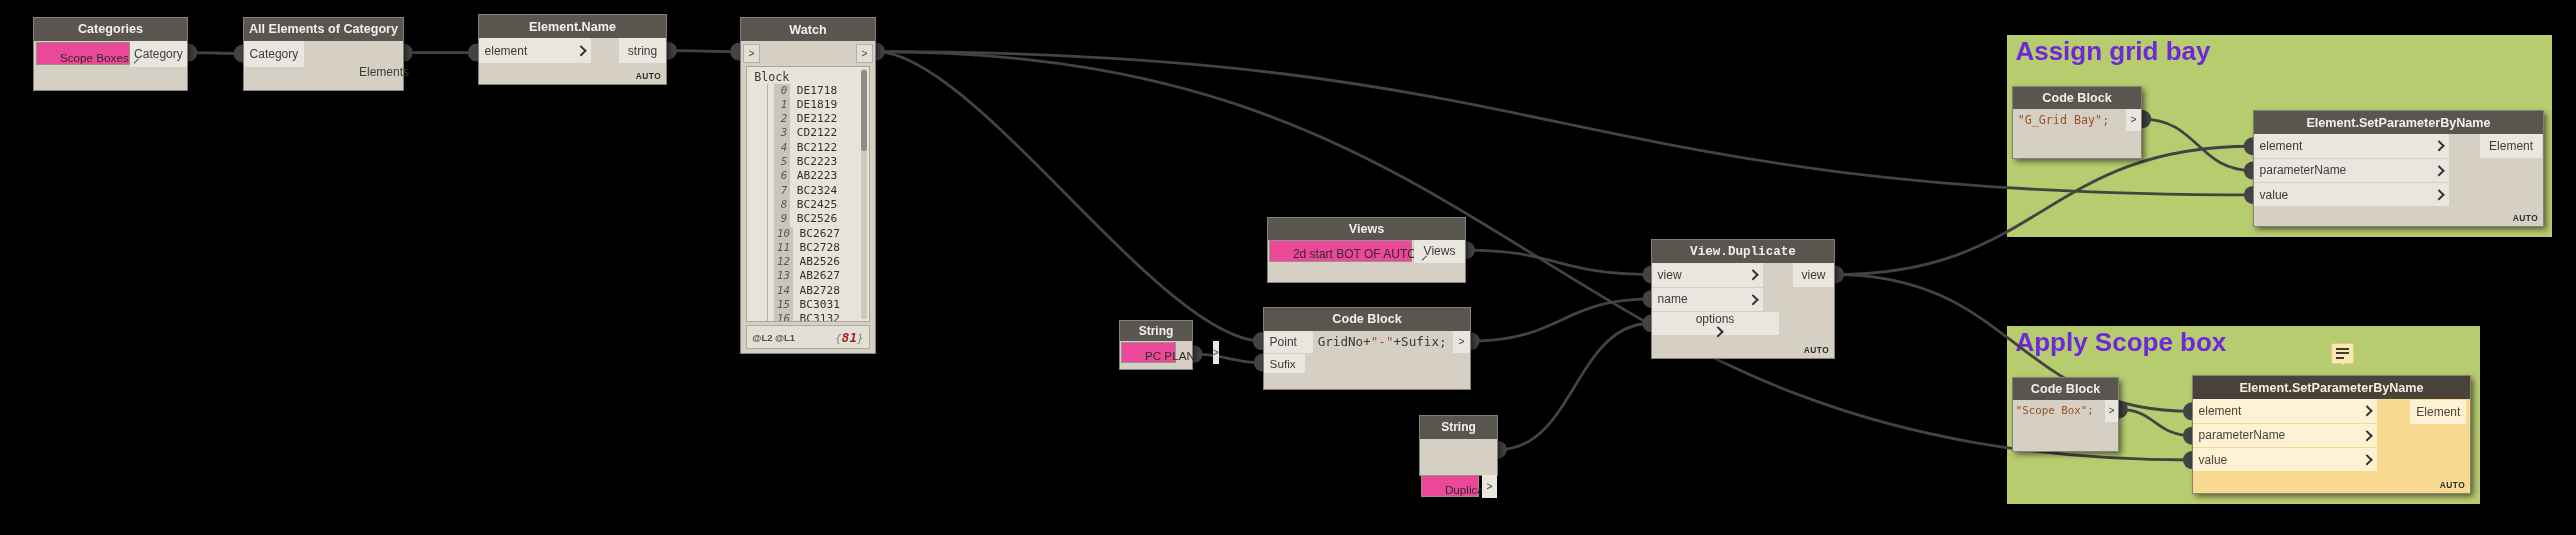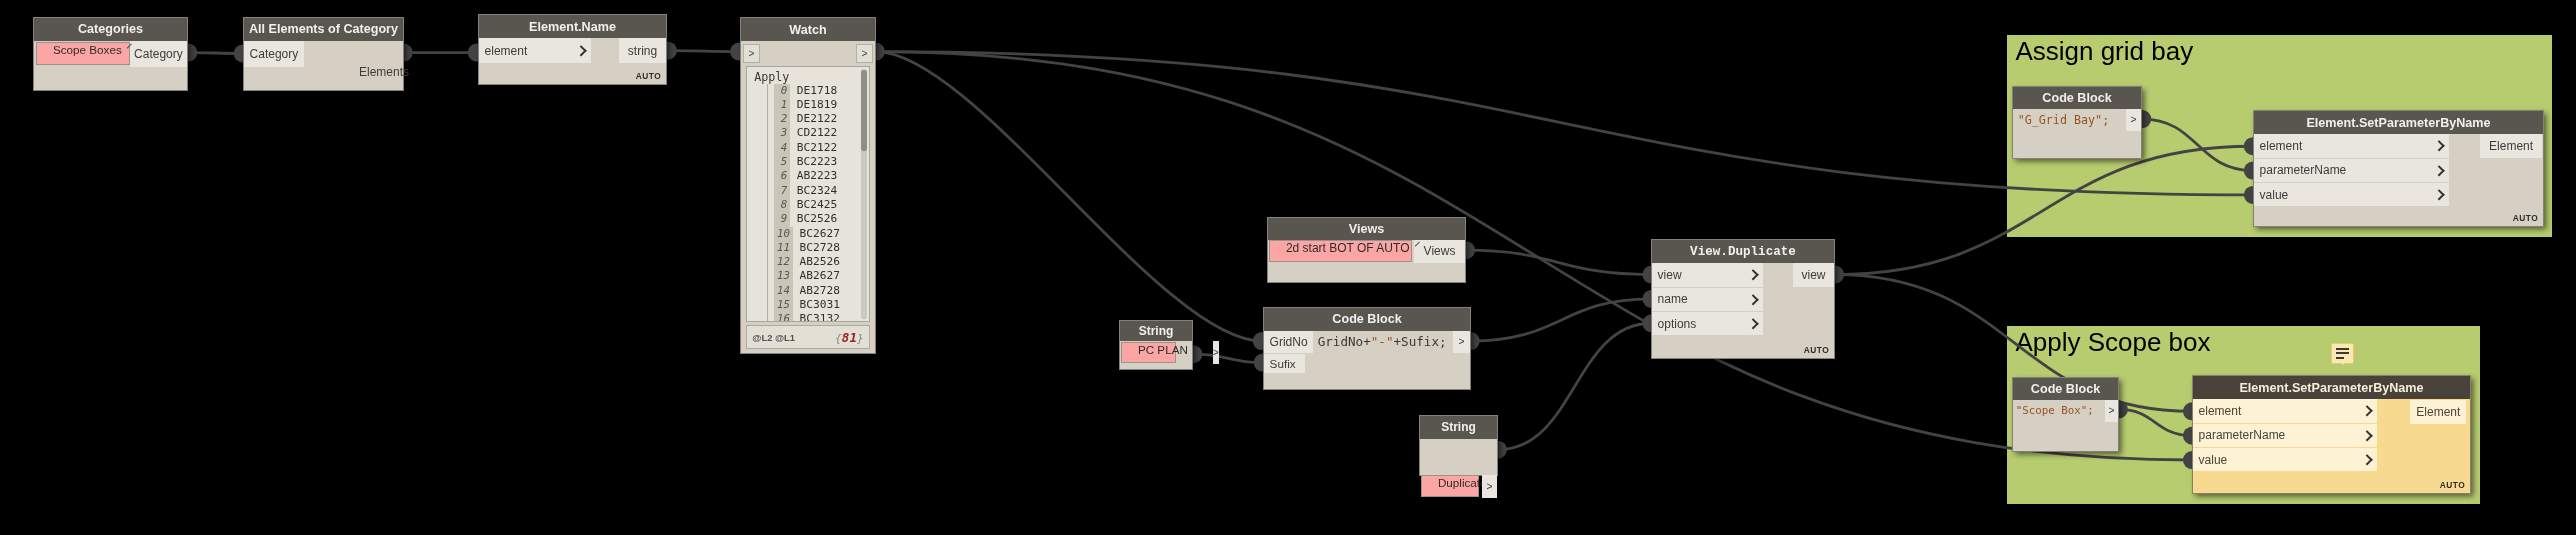--- a/index.html
+++ b/index.html
@@ -1,33 +1,33 @@
 <!DOCTYPE html>
 <html style="font-size:15px"><head>
 <meta charset="utf-8">
 <style>
   html,body{margin:0;padding:0;background:#000;}
   #stage{position:relative;width:2576px;height:536px;background:#000;overflow:hidden;
          font-family:"Liberation Sans",sans-serif;}
   
   .group{position:absolute;background:#b7cb6f;}
-  .group-title{position:absolute;left:8.4px;top:0.9px;font-size:26px;font-weight:400;color:#000000;white-space:nowrap;}
+  .group-title{position:absolute;left:8.4px;top:0.9px;font-size:26px;font-weight:700;color:#6d28d9;white-space:nowrap;}
   
   .node{position:absolute;border:0.9px solid #84817a;background:#d5d0c3;
         box-shadow:2.8px 2.8px 5.6px rgba(0,0,0,.55);box-sizing:border-box;}
   .nhead{background:#59554f;color:#f2f0ec;font-size:12.6px;font-weight:bold;
          display:flex;align-items:center;justify-content:center;white-space:nowrap;}
   .nrow{display:flex;align-items:stretch;position:relative;}
   .chip{background:#e9e6e0;display:flex;align-items:center;font-size:12px;color:#3e3c37;
         box-sizing:border-box;white-space:nowrap;}
   .chip.in{padding:0 6.6px 0 5.6px;justify-content:space-between;}
   .chip.out{justify-content:center;margin-left:auto;}
   .gap1{margin-bottom:0.9px;}
-  .field{background:#fca5a5;border:0.9px solid #97948c;display:flex;align-items:flex-start;
-         padding:0 16px;font-size:11.7px;color:#2f2d29;box-sizing:border-box;white-space:nowrap;}
+  .field{background:#ec4899;border:0.9px solid #97948c;display:flex;align-items:flex-end;
+         padding:0 23px;font-size:11.7px;color:#2f2d29;box-sizing:border-box;white-space:nowrap;}
   .auto{position:absolute;right:4.7px;bottom:2.8px;font-size:8.4px;font-weight:bold;letter-spacing:0.5px;color:#2f2d29;}
   .chev{display:inline-block;width:5.6px;height:5.6px;border-right:2.2px solid #35332f;border-bottom:2.2px solid #35332f;
         transform:rotate(-45deg);margin-left:5.6px;}
   .chev.small{width:4.7px;height:4.7px;border-width:1.4px;border-color:#55534d;transform:rotate(45deg);margin-left:7.5px;}
   
   .wport{background:#e2dfd7;border:0.9px solid #b3b0a8;width:15px;height:17px;margin:2.8px 1.9px;
          display:flex;align-items:center;justify-content:center;font-size:10.3px;color:#4a4841;}
   .wlist{margin:1.9px 4.7px 0 4.7px;background:#e6e3db;border:0.9px solid #a9a69e;position:relative;overflow:hidden;}
   .wlist-label{font-family:"DejaVu Sans Mono",monospace;font-size:11.7px;color:#3a3833;padding:2.8px 0 0 7.5px;}
   .wrows{margin-left:20.6px;border-left:0.9px solid #b2afa6;padding-left:6px;}
@@ -123,21 +123,21 @@
     <div class="auto">AUTO</div>
   </div>
 
   <div class="node" style="left:740px;top:17px;width:136px;height:337px;display:flex;flex-direction:column;">
     <div class="nhead" style="height:23.4px;flex:none;">Watch</div>
     <div class="nrow" style="height:22.5px;flex:none;">
       <div class="wport">&gt;</div>
       <div class="wport" style="margin-left:auto;">&gt;</div>
     </div>
     <div class="wlist" style="flex:1;">
-      <div class="wlist-label">Apply</div>
+      <div class="wlist-label">Block</div>
       <div class="wrows">
         <div class="wrow"><span class="widx">0</span><span>DE1718</span></div>
         <div class="wrow"><span class="widx">1</span><span>DE1819</span></div>
         <div class="wrow"><span class="widx">2</span><span>DE2122</span></div>
         <div class="wrow"><span class="widx">3</span><span>CD2122</span></div>
         <div class="wrow"><span class="widx">4</span><span>BC2122</span></div>
         <div class="wrow"><span class="widx">5</span><span>BC2223</span></div>
         <div class="wrow"><span class="widx">6</span><span>AB2223</span></div>
         <div class="wrow"><span class="widx">7</span><span>BC2324</span></div>
         <div class="wrow"><span class="widx">8</span><span>BC2425</span></div>
@@ -175,21 +175,21 @@
     <div class="nhead" style="height:19.7px;font-size:12px;">String</div>
     <div class="nrow" style="height:23.4px;gap:36px;">
       <div class="field" style="margin:0.9px;width:55px;">PC PLAN</div>
       <div class="chip out" style="width:15px;font-size:10.3px;">&gt;</div>
     </div>
   </div>
 
   <div class="node" style="left:1263px;top:307px;width:208px;height:83px;">
     <div class="nhead" style="height:22.5px;">Code Block</div>
     <div class="nrow gap1" style="height:22.5px;">
-      <div class="chip in" style="width:49px;">GridNo</div>
+      <div class="chip in" style="width:49px;">Point</div>
       <div class="code" style="flex:1;font-size:12.6px;">
         <span>GridNo+</span>
           <span class="str">"-"</span>
           <span>+Sufix;</span>
       </div>
       <div class="chip out" style="width:17px;font-size:10.3px;margin-left:0;">&gt;</div>
     </div>
     <div class="nrow" style="height:19px;">
       <div class="chip in" style="width:41px;font-size:11.7px;">Sufix</div>
     </div>
@@ -204,21 +204,21 @@
             <span class="chev"></span>
         </div>
       </div>
       <div class="nrow gap1" style="height:23.4px;">
         <div class="chip in" style="width:111px;">
           <span>name</span>
             <span class="chev"></span>
         </div>
       </div>
       <div class="nrow" style="height:23.4px;">
-        <div class="chip in" style="width:111px;">
+        <div class="chip in" style="width:127px;flex-direction:column;">
           <span>options</span>
             <span class="chev"></span>
         </div>
       </div>
       <div class="chip out" style="position:absolute;right:0;top:0;width:41px;height:23.4px;">view</div>
     </div>
     <div class="auto">AUTO</div>
   </div>
 
   <div class="node" style="left:1419px;top:415px;width:79px;height:61px;">

